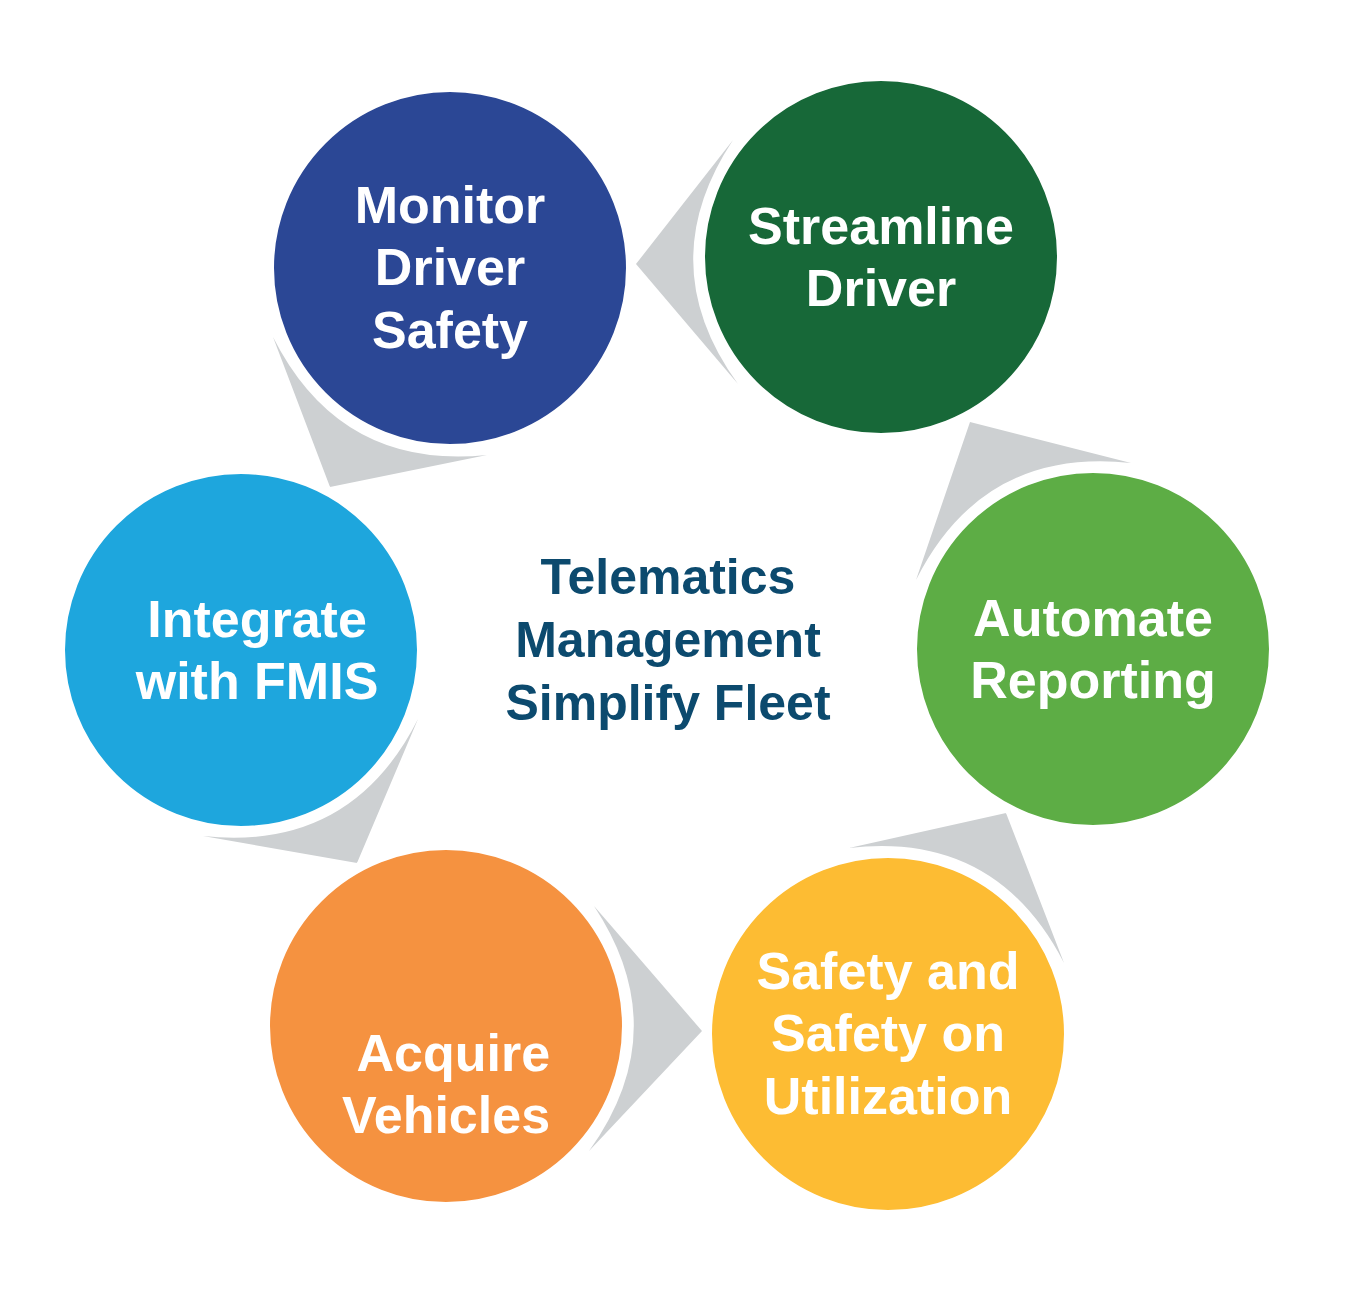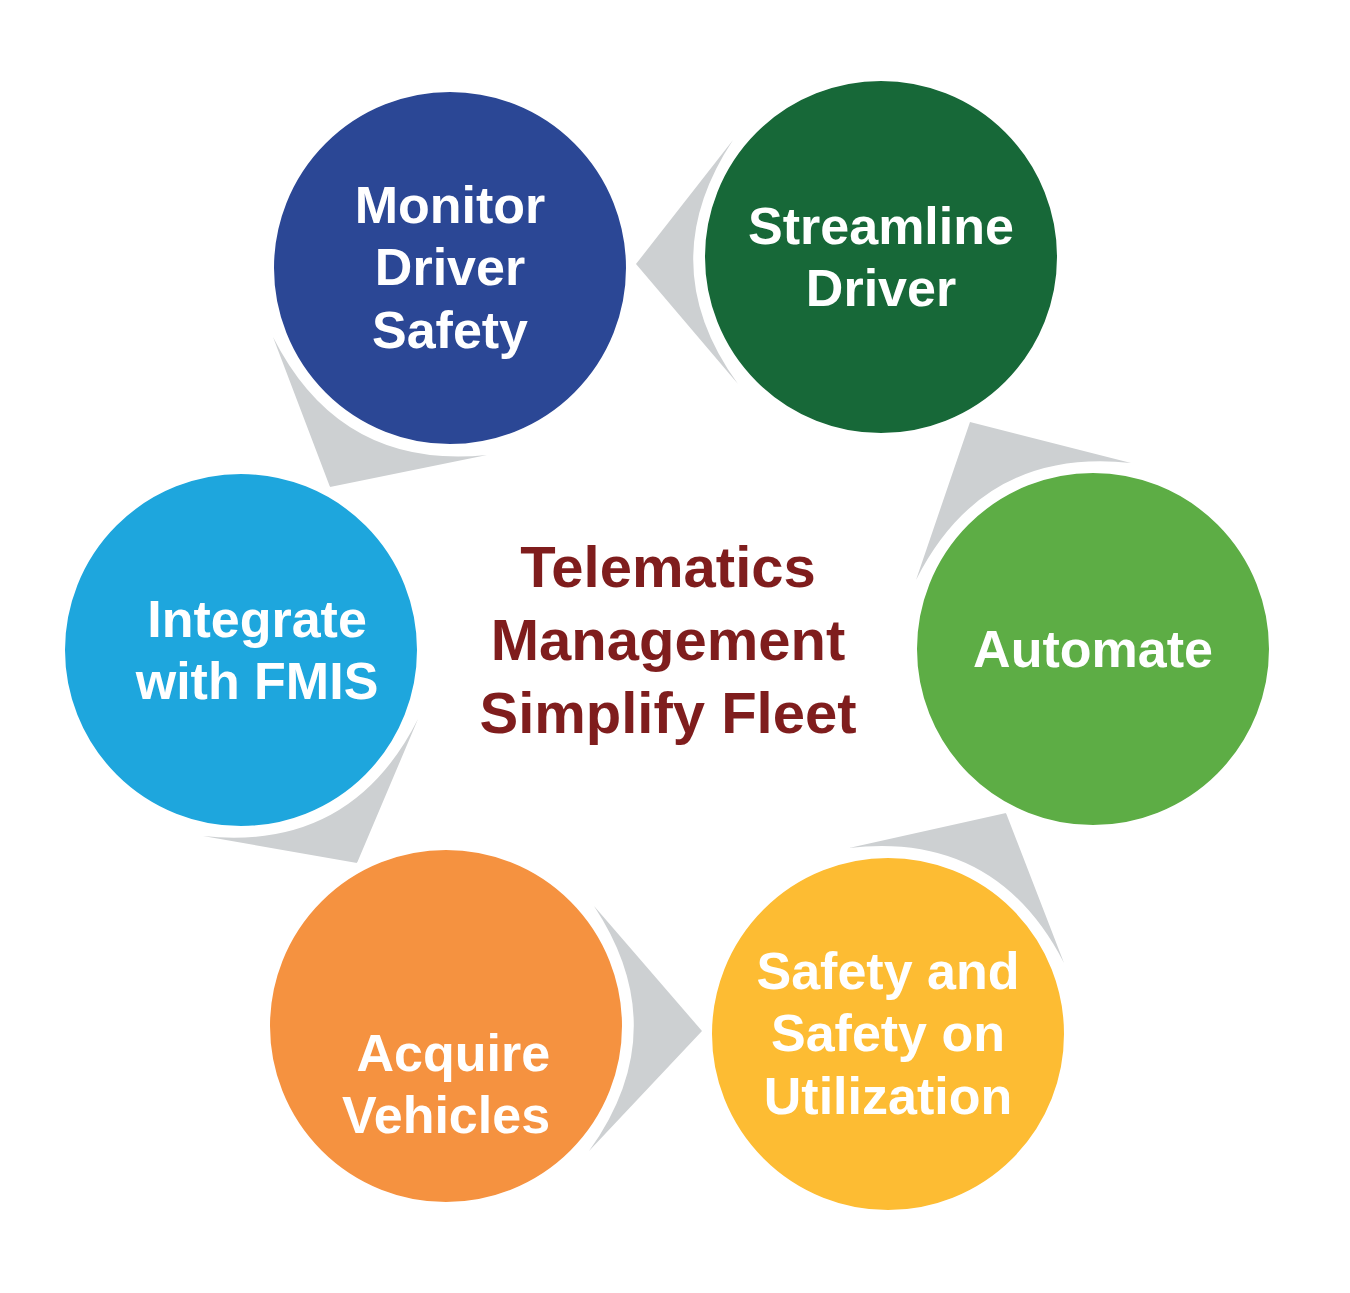--- a/index.html
+++ b/index.html
@@ -28,23 +28,23 @@
     font-weight: 700;
     font-size: 52px;
     line-height: 1.2;
     letter-spacing: 0px;
     white-space: nowrap;
   }
   .center-title {
     position: absolute;
     transform: translate(-50%, -50%);
     text-align: center;
-    color: #7f1d1d;
+    color: #0c4a6e;
     font-weight: 700;
-    font-size: 58px;
+    font-size: 50px;
     line-height: 1.26;
     white-space: nowrap;
   }
   .line { display: block; }
 </style>
 </head>
 <body>
 
 <div class="canvas">
 
@@ -75,20 +75,21 @@
     <span class="line">Safety</span>
   </div>
 
   <div class="circle-label" style="left:881px; top:257px;">
     <span class="line">Streamline</span>
     <span class="line">Driver</span>
   </div>
 
   <div class="circle-label" style="left:1093px; top:649px;">
     <span class="line">Automate</span>
+    <span class="line">Reporting</span>
   </div>
 
   <div class="circle-label" style="left:888px; top:1034px;">
     <span class="line">Safety and</span>
     <span class="line">Safety on</span>
     <span class="line">Utilization</span>
   </div>
 
   <div class="circle-label" style="left:446px; top:1084px;text-align:right;">
     <span class="line">Acquire</span>

